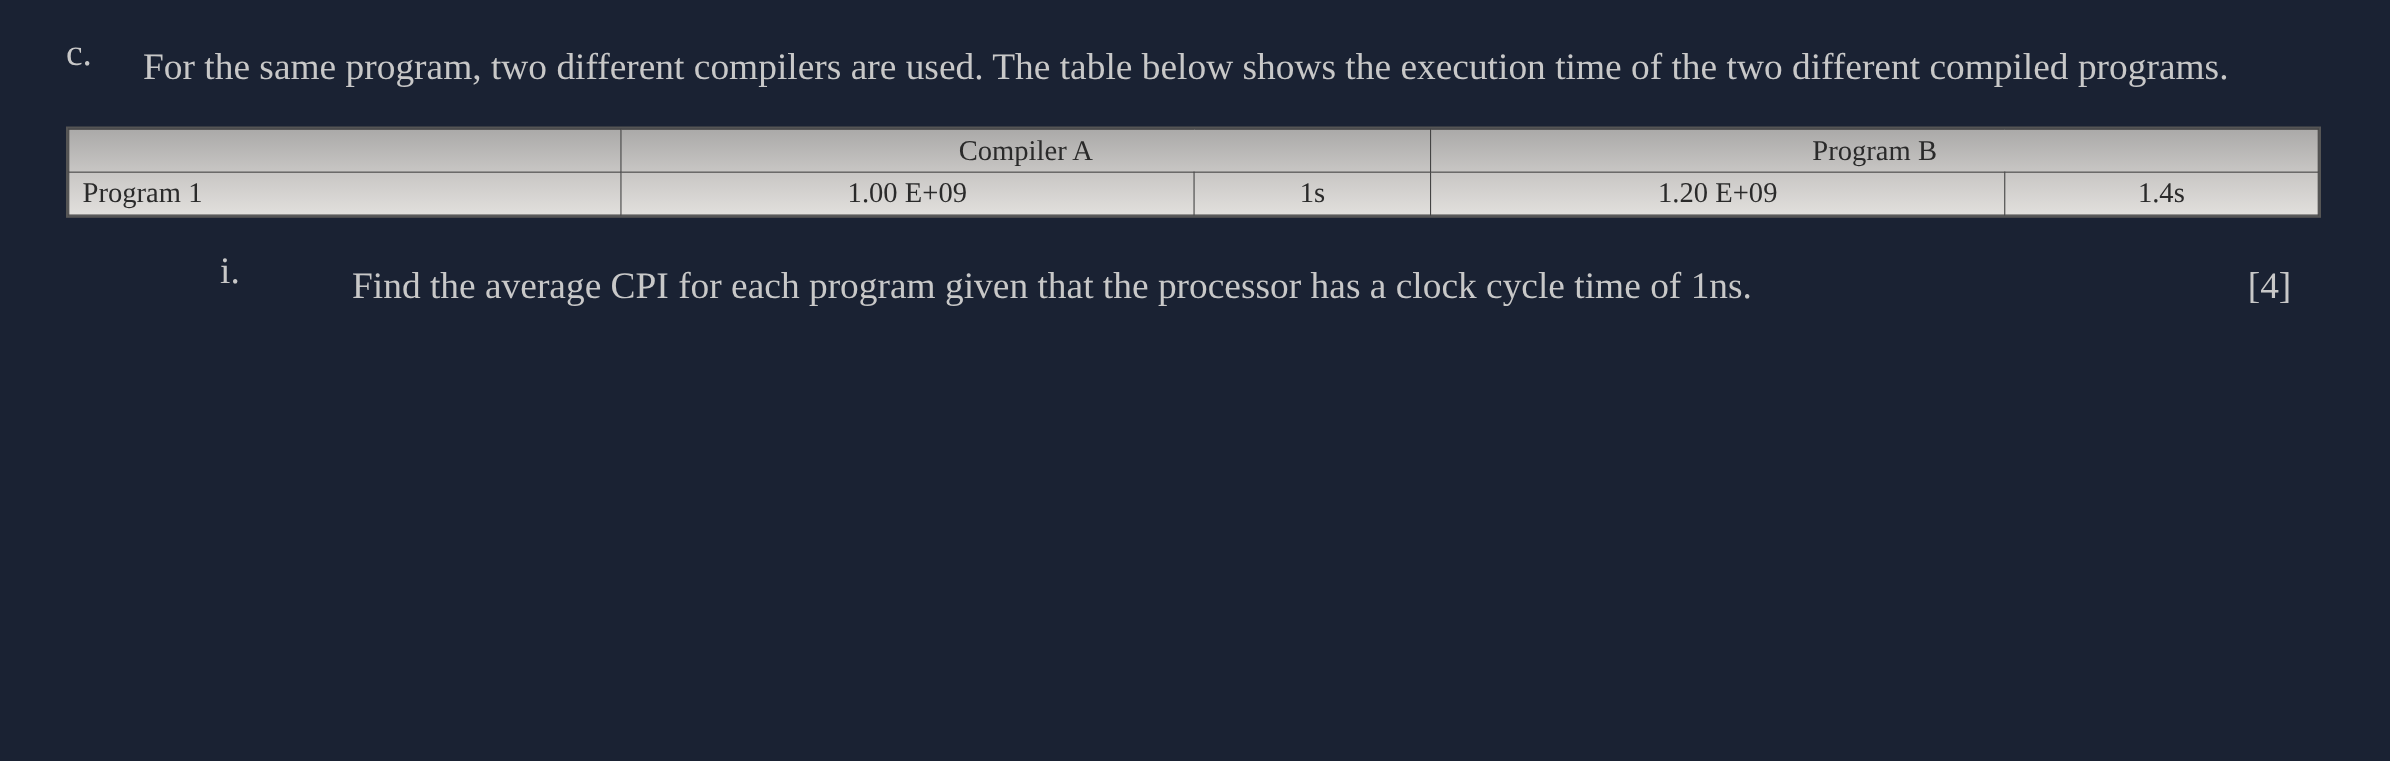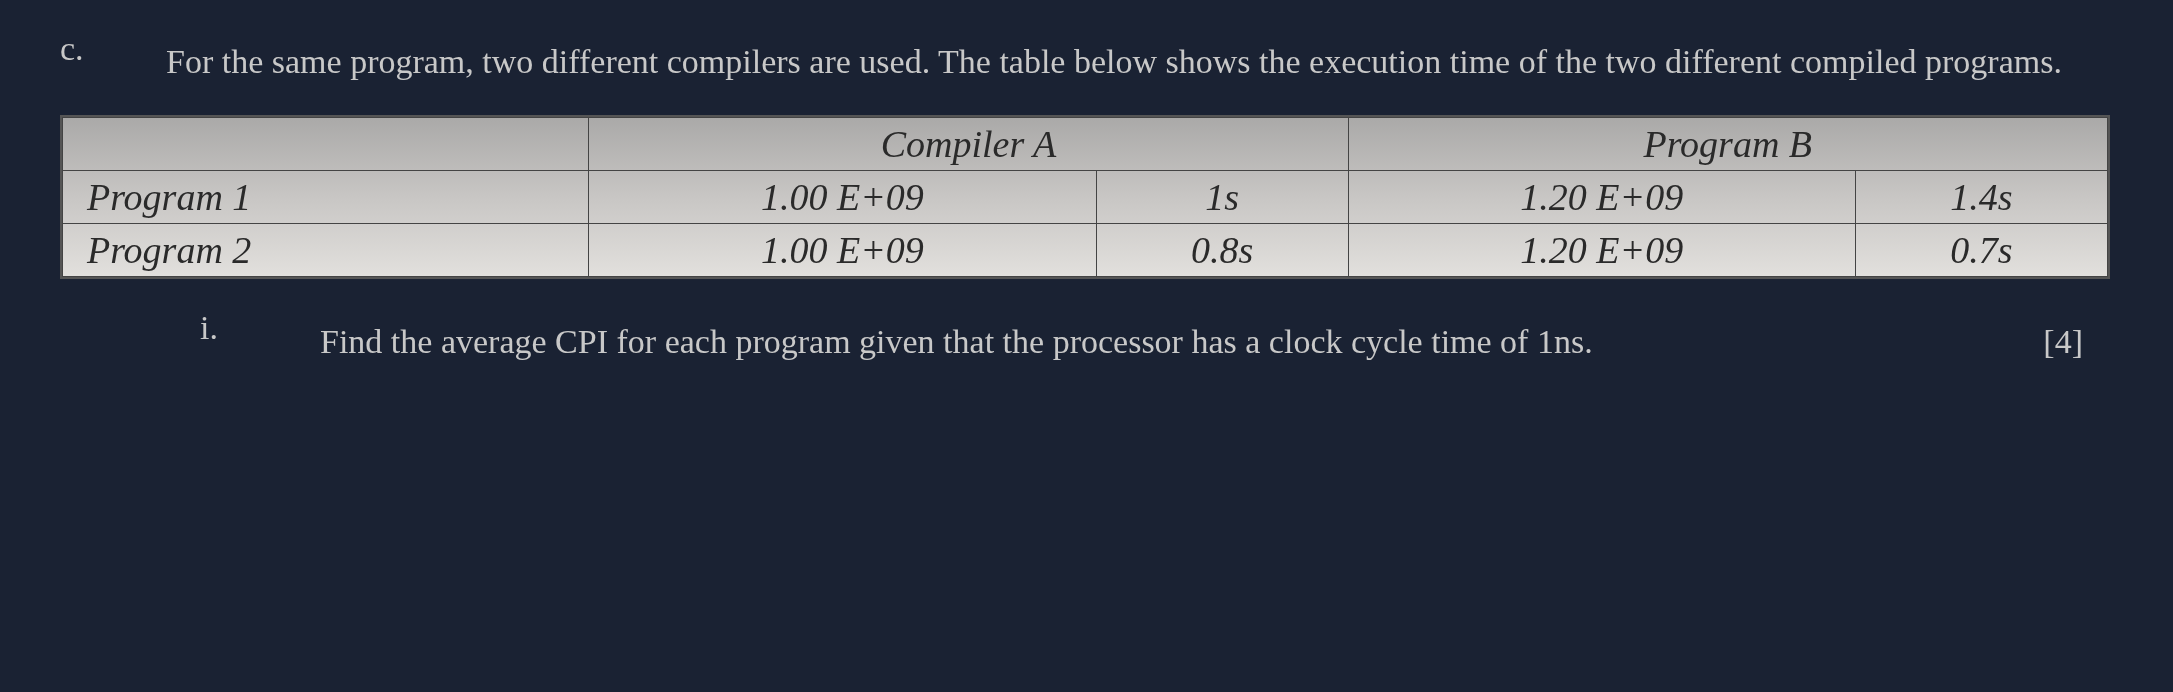--- a/index.html
+++ b/index.html
@@ -22,44 +22,42 @@
     }
     .question-label {
       min-width: 70px;
       color: #c8c8c8;
     }
     .question-text {
       color: #c8c8c8;
       line-height: 1.9;
       text-align: justify;
       flex: 1;
-      margin-left: 36px;
     }
     .table-wrap {
       background: linear-gradient(180deg, #aaa9a8 0%, #c8c6c4 50%, #e2e0dd 100%);
       border: 2px solid #555;
       margin: 10px 0 30px 0;
       width: 2050px;
     }
     table {
       width: 100%;
       border-collapse: collapse;
       color: #2a2a2a;
-      font-size: 38px;
-      font-style: italic;
+      font-size: 26px;
     }
     th, td {
       border: 1px solid #444;
       padding: 4px 18px;
       text-align: center;
       font-weight: normal;
     }
     td.rowlabel {
       text-align: left;
-      padding-left: 24px;
+      padding-left: 12px;
     }
     .sub-item {
       display: flex;
       margin-left: 140px;
       margin-top: 20px;
     }
     .sub-label {
       min-width: 120px;
       color: #c8c8c8;
     }
@@ -92,27 +90,20 @@
       <th colspan="2">Compiler A</th>
       <th colspan="2">Program B</th>
     </tr>
     <tr>
       <td class="rowlabel">Program 1</td>
       <td>1.00 E+09</td>
       <td>1s</td>
       <td>1.20 E+09</td>
       <td>1.4s</td>
     </tr>
-    <tr>
-      <td class="rowlabel">Program 2</td>
-      <td>1.00 E+09</td>
-      <td>0.8s</td>
-      <td>1.20 E+09</td>
-      <td>0.7s</td>
-    </tr>
   </tbody>
     </table>
 </div>
 
 <div class="sub-item">
   <div class="sub-label">i.</div>
   <div class="sub-text">
     <span>Find the average CPI for each program given that the processor has a clock cycle time of 1ns.</span>
     <span class="marks">[4]</span>
   </div>

